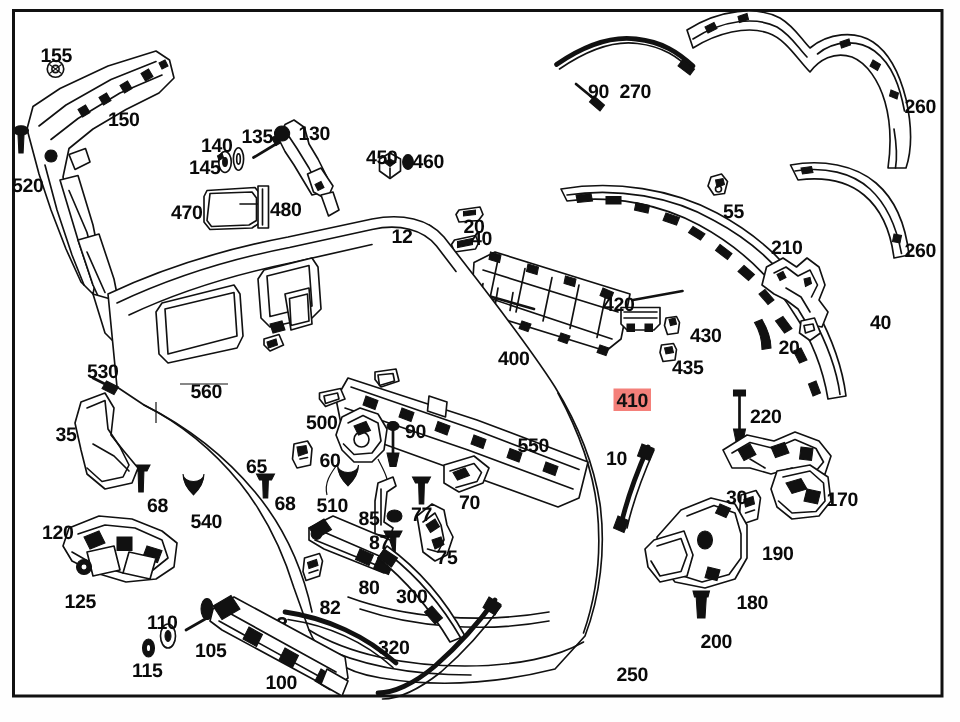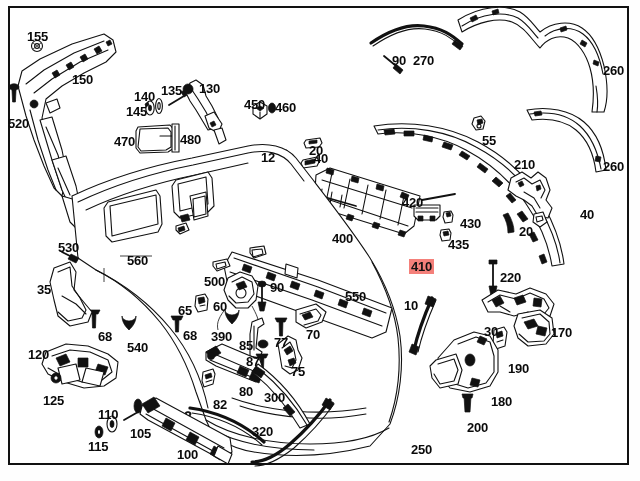--- a/index.html
+++ b/index.html
@@ -536,24 +536,24 @@
       <div class="lbl" style="left: 98px; top: 330px;">68</div>
       <div class="lbl" style="left: 127px; top: 341px;">540</div>
       <div class="lbl" style="left: 28px; top: 348px;">120</div>
       <div class="lbl" style="left: 43px; top: 394px;">125</div>
       <div class="lbl" style="left: 98px; top: 408px; text-align: right;">110</div>
       <div class="lbl" style="left: 88px; top: 440px;">115</div>
       <div class="lbl" style="left: 130px; top: 427px;">105</div>
       <div class="lbl" style="left: 177px; top: 448px;">100</div>
       <div class="lbl" style="left: 204px; top: 275px;">500</div>
       <div class="lbl" style="left: 270px; top: 281px;">90</div>
-      <div class="lbl" style="left: 178px; top: 304px;">65</div>
+      <div class="lbl" style="left: 164px; top: 304px;">65</div>
       <div class="lbl" style="left: 213px; top: 300px; text-align: center;">60</div>
       <div class="lbl" style="left: 183px; top: 329px;">68</div>
-      <div class="lbl" style="left: 211px; top: 330px;">390</div>
+      <div class="lbl" style="left: 211px; top: 330px;">510</div>
       <div class="lbl" style="left: 239px; top: 339px;">85</div>
       <div class="lbl" style="left: 246px; top: 355px;">87</div>
       <div class="lbl" style="left: 274px; top: 336px;">77</div>
       <div class="lbl" style="left: 291px; top: 365px;">75</div>
       <div class="lbl" style="left: 306px; top: 328px;">70</div>
       <div class="lbl" style="left: 239px; top: 385px;">80</div>
       <div class="lbl" style="left: 213px; top: 398px;">82</div>
       <div class="lbl" style="left: 264px; top: 391px;">300</div>
       <div class="lbl" style="left: 252px; top: 425px;">320</div>
     </div>

